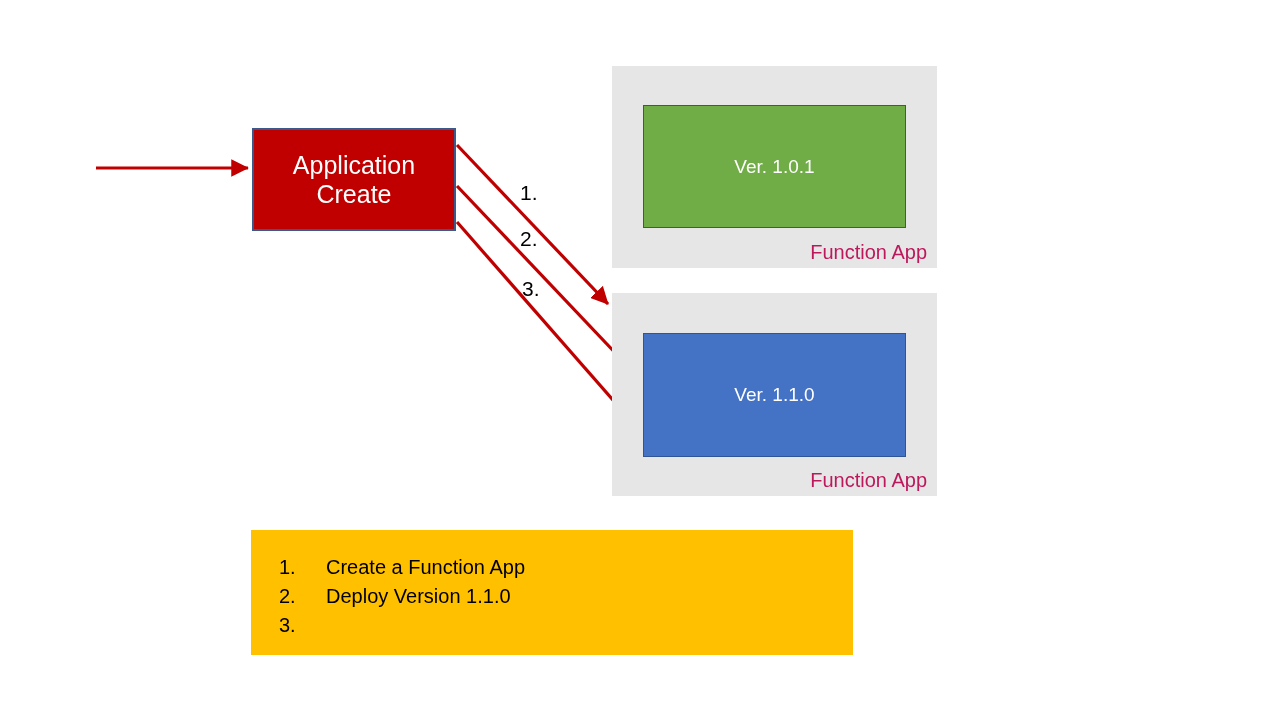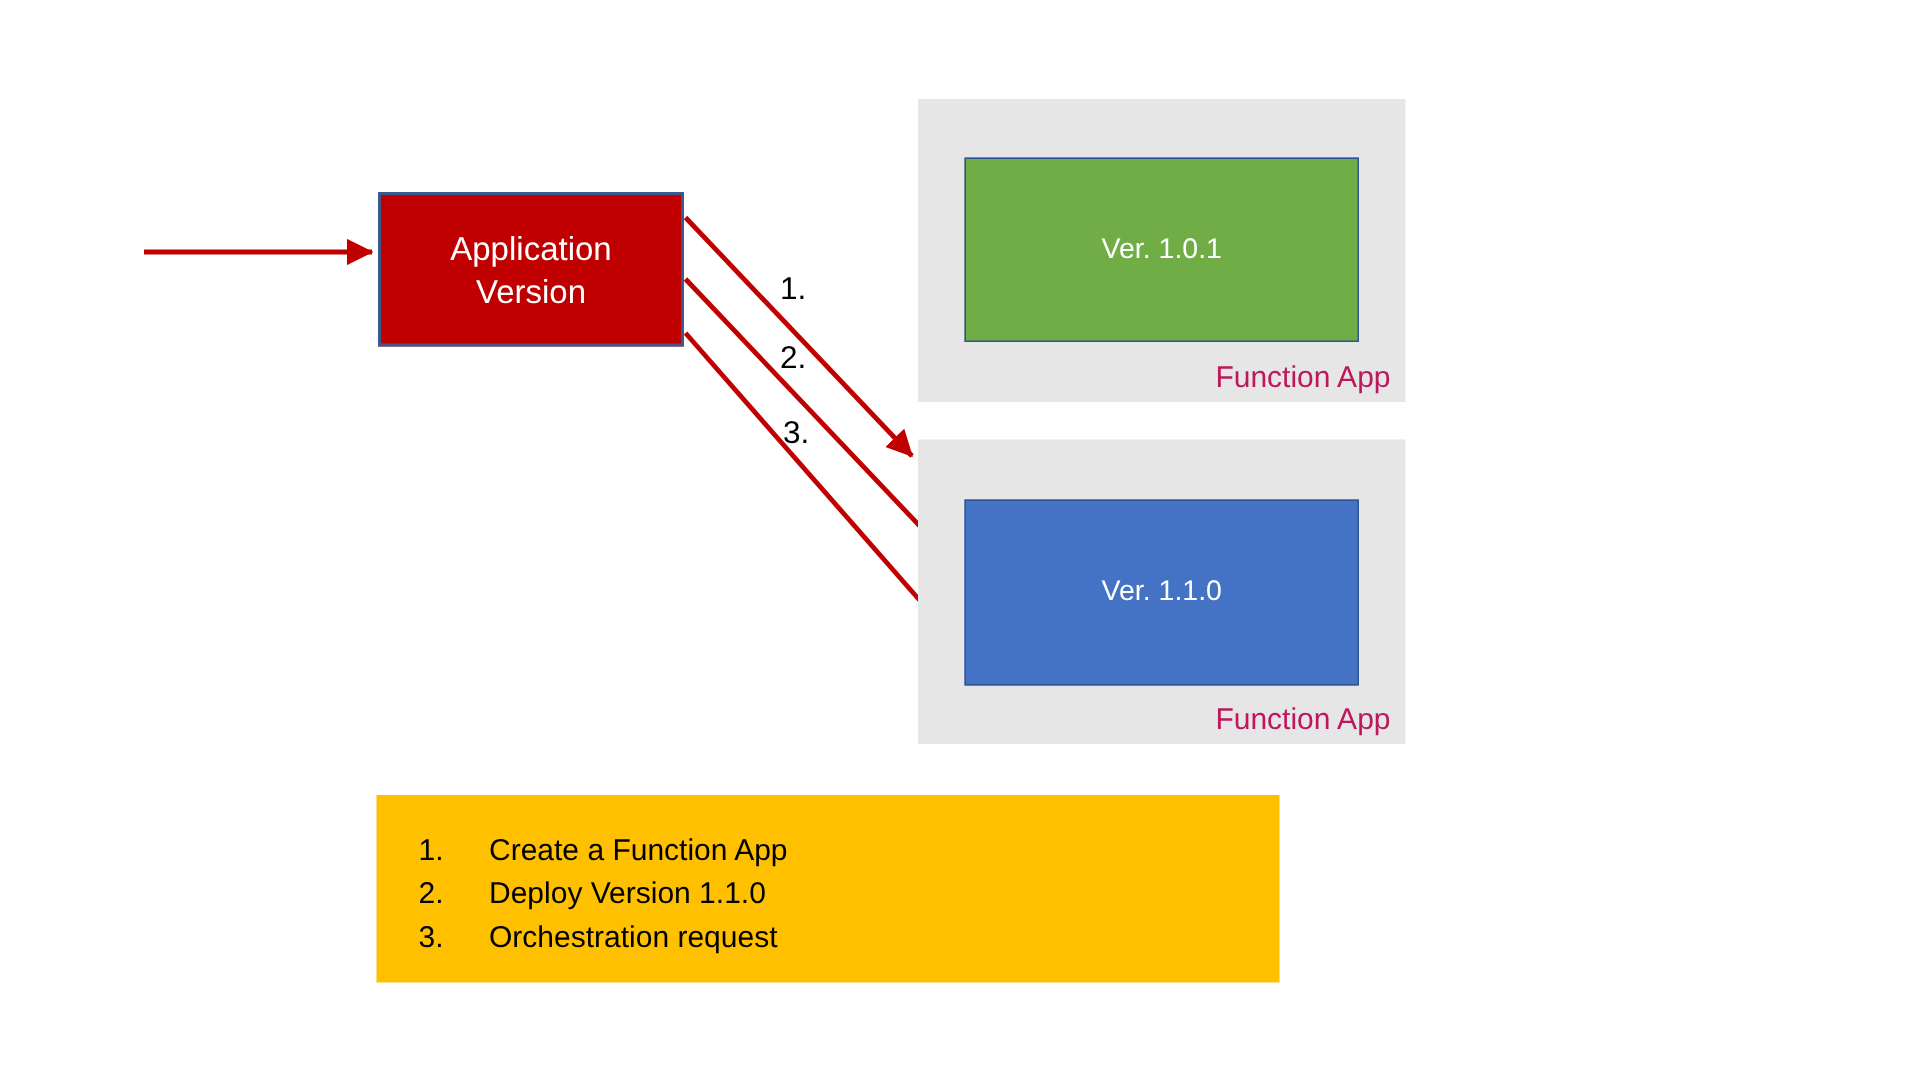--- a/index.html
+++ b/index.html
@@ -7,21 +7,21 @@
   body { font-family: "Liberation Sans", sans-serif; color: #111111; }
 
   .canvas { position: relative; width: 1280px; height: 720px; background: #ffffff; }
 
   .arrows-svg { position: absolute; left: 0; top: 0; width: 1280px; height: 720px; pointer-events: none; }
 
   .router-box {
     position: absolute; left: 252px; top: 128px; width: 204px; height: 103px;
     background: #C00000; border: 2px solid #3A5A8C;
     display: flex; flex-direction: column; align-items: center; justify-content: center;
-    color: #ffffff; font-size: 22px; line-height: 29px; text-align: center;
+    color: #ffffff; font-size: 25px; line-height: 29px; text-align: center;
   }
 
   .fa-container {
     position: absolute; width: 325px; background: #E6E6E6;
   }
   .fa-container.one { left: 612px; top: 66px; height: 202px; }
   .fa-container.two { left: 612px; top: 293px; height: 203px; }
 
   .version-box {
     position: absolute; left: 31px; width: 263px;
@@ -65,21 +65,21 @@
       </marker>
     </defs>
     <line x1="96" y1="168" x2="248" y2="168" stroke="#C00000" stroke-width="3.2" marker-end="url(#arrowhead)"></line>
     <line x1="457" y1="145" x2="608" y2="304" stroke="#C00000" stroke-width="3.2" marker-end="url(#arrowhead)"></line>
     <line x1="457" y1="186" x2="641" y2="380" stroke="#C00000" stroke-width="3.2" marker-end="url(#arrowhead)"></line>
     <line x1="457" y1="222" x2="641" y2="432" stroke="#C00000" stroke-width="3.2" marker-end="url(#arrowhead)"></line>
   </svg>
 
   <div class="router-box">
     <span>Application</span>
-    <span>Version</span>
+    <span>Create</span>
   </div>
 
   <div class="arrow-num n1">1.</div>
   <div class="arrow-num n2">2.</div>
   <div class="arrow-num n3">3.</div>
 
   <div class="fa-container one">
     <div class="version-box green">
       <span>Ver. 1.0.1</span>
     </div>
@@ -97,17 +97,16 @@
     <div class="legend-row">
       <span class="legend-num">1.</span>
       <span class="legend-text">Create a Function App</span>
     </div>
     <div class="legend-row">
       <span class="legend-num">2.</span>
       <span class="legend-text">Deploy Version 1.1.0</span>
     </div>
     <div class="legend-row">
       <span class="legend-num">3.</span>
-      <span class="legend-text">Orchestration request</span>
     </div>
   </div>
 
 </div>
 
 </body></html>

